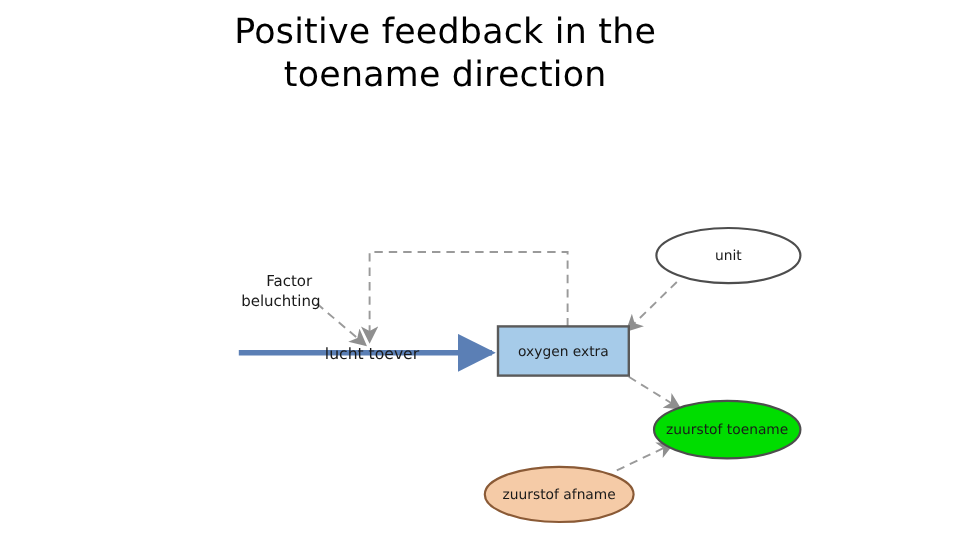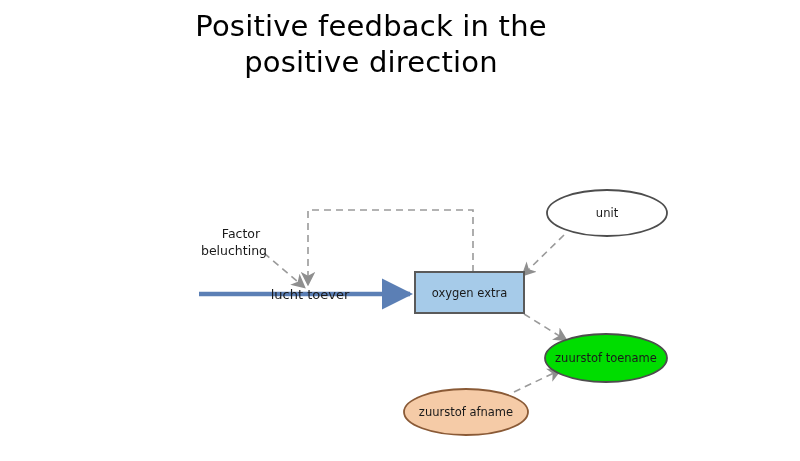--- a/index.html
+++ b/index.html
@@ -62,21 +62,21 @@
     fill: #1a1a1a;
   }
 </style>
 </head>
 <body>
 
 <div id="canvas">
 
   <div id="title">
     <div>Positive feedback in the</div>
-    <div>positive direction</div>
+    <div>toename direction</div>
   </div>
 
   <svg id="diagram-svg" viewBox="0 0 800 461" xmlns="http://www.w3.org/2000/svg">
     <defs>
       <marker id="arrow-blue" viewBox="0 0 10 10" refX="9" refY="5" markerWidth="7" markerHeight="7" orient="auto-start-reverse">
         <path d="M 0 0 L 10 5 L 0 10 z" fill="#5b7fb5"></path>
       </marker>
       <marker id="arrow-gray" viewBox="0 0 12 12" refX="10" refY="6" markerWidth="9" markerHeight="9" orient="auto-start-reverse">
         <path d="M 0 0 L 12 6 L 0 12 L 3.2 6 z" fill="#8f8f8f"></path>
       </marker>

